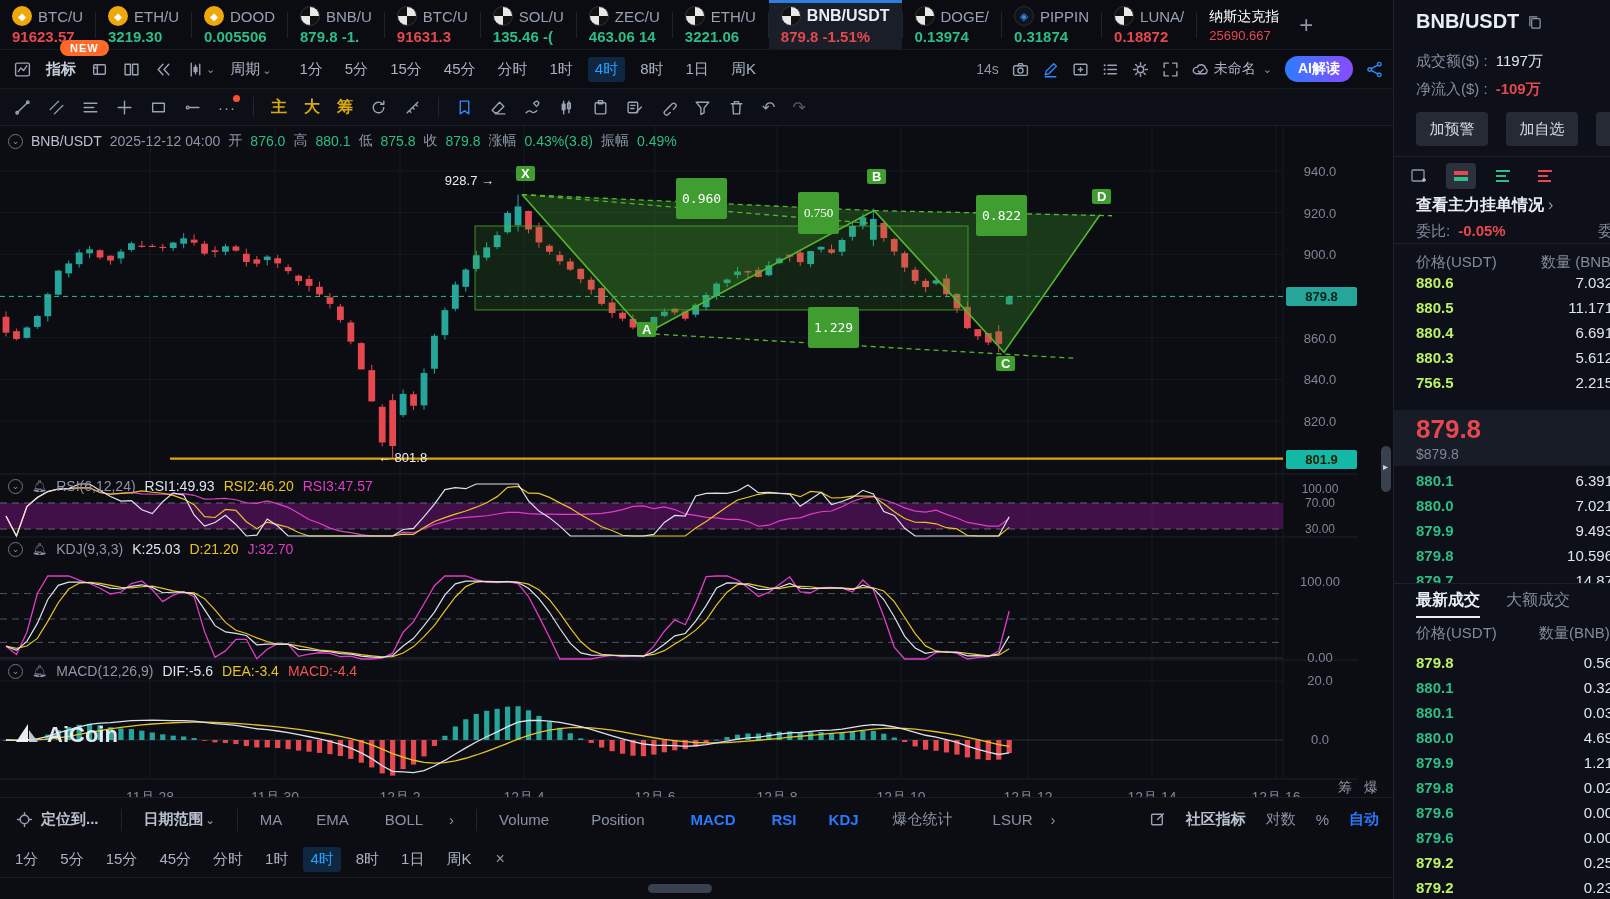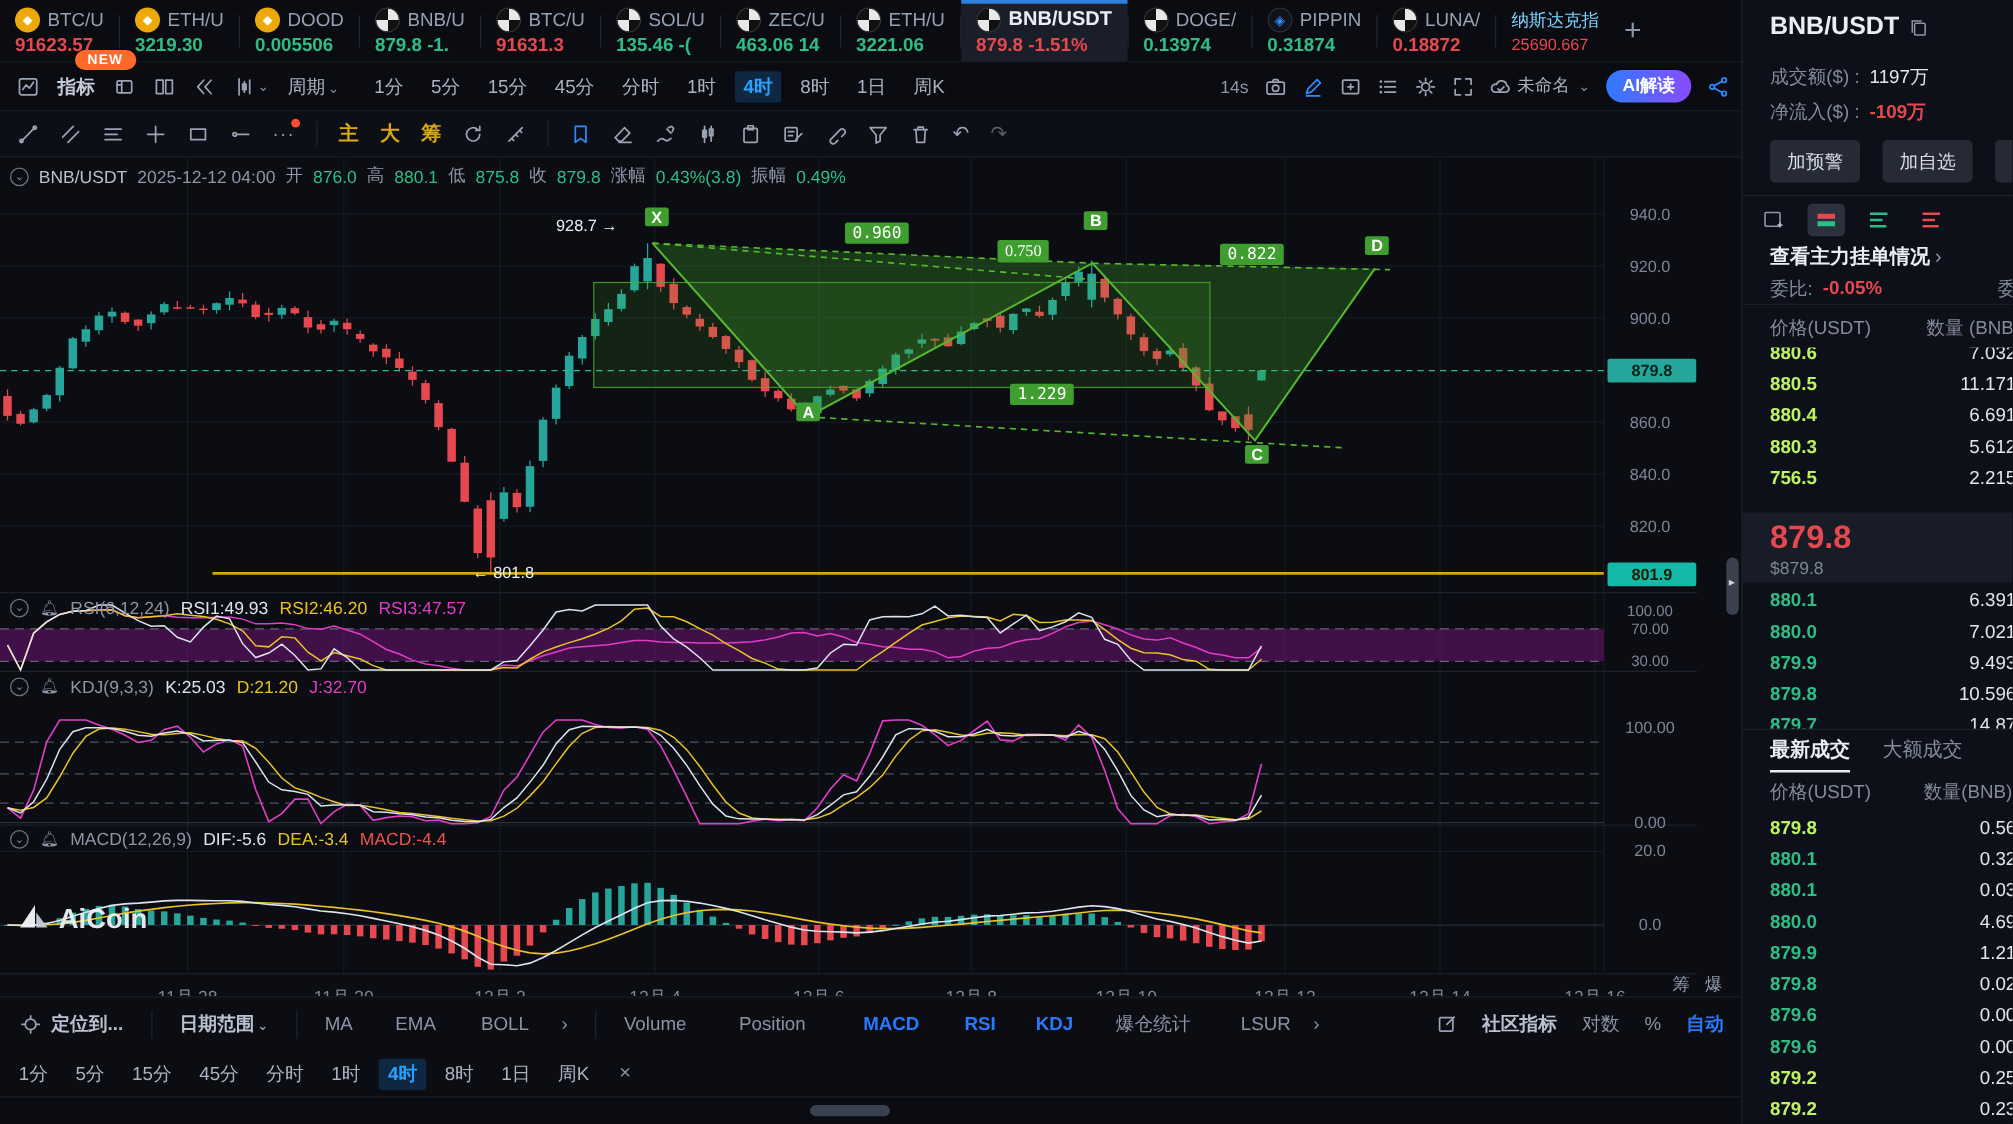--- a/index.html
+++ b/index.html
@@ -8,56 +8,56 @@
 #page{position:relative;width:1610px;height:899px}
 svg{display:block}
 
 #ticker{position:absolute;left:0;top:0;width:1393px;height:50px;background:#0a0c11;display:flex;align-items:stretch;border-bottom:1px solid #161a22}
 .titem{display:flex;flex-direction:column;justify-content:center;padding:4px 12px 2px;gap:2px;cursor:pointer;position:relative}
 .titem .l1{display:flex;align-items:center;gap:6px;font-size:15px;color:#97a1b4;white-space:nowrap}
 .titem .l2{font-size:15px;font-weight:700;white-space:nowrap}
 .titem.up .l2{color:#2ebd85}.titem.down .l2{color:#e5484f}
 .titem.active{background:#191e28;border-top:3px solid #2f7fe0;padding-top:1px}
 .titem.active .l1{color:#e8edf6;font-weight:700;font-size:16px}
-.titem.small .l1{font-size:14px;color:#7dd3fc}.titem.small .l2{font-size:13px;font-weight:400}
+.titem.small .l1{font-size:14px;color:#ffffff}.titem.small .l2{font-size:13px;font-weight:400}
 .tsep{width:1px;height:26px;background:#1f2430;align-self:center;flex:none}
 .ticon{width:20px;height:20px;border-radius:50%;flex:none}
 .ticon.gold{background:#eda90b;display:flex;align-items:center;justify-content:center;color:#fff;font-size:10px}
 .ticon.check{background:conic-gradient(#e8e8e8 0 90deg,#111 90deg 180deg,#e8e8e8 180deg 270deg,#111 270deg 360deg);border:1px solid #333}
 .ticon.drop{background:#10131a;border:1px solid #2a2f3a;display:flex;align-items:center;justify-content:center;color:#2e8bff;font-size:11px}
 #add-ticker{align-self:center;margin-left:8px;font-size:24px;color:#8d96a8;cursor:pointer}
 #newbadge{position:absolute;left:60px;top:40px;background:#ff6a2b;color:#fff;font-size:11px;font-weight:700;
  padding:2px 10px;border-radius:9px;letter-spacing:1px;z-index:30}
 
 #tbar{position:absolute;left:0;top:50px;width:1393px;height:38px;background:#0a0c11;display:flex;align-items:center;padding:0 10px 0 14px;gap:15px;color:#aab2c2}
 #tbar .lab{font-size:15px;color:#c6cdda;font-weight:600}
 .chev{font-size:11px;color:#8d96a8;margin-left:2px}
 .tficon{display:flex;align-items:center;cursor:pointer}
 .tfs{display:flex;align-items:center;gap:8px;margin-left:6px}
 .tf{font-size:15px;color:#aab2c2;padding:3px 7px;border-radius:3px;cursor:pointer;white-space:nowrap}
-.tf.active{color:#28a2ff;background:#0f2741;font-weight:700}
+.tf.active{color:#28a2ff;background:#0f2741;font-weight:400}
 #tbar-right{margin-left:auto;display:flex;align-items:center;gap:13px}
 #countdown{font-size:14px;color:#8d96a8}
 #ai-btn{background:linear-gradient(90deg,#2f7bff,#8a4bff);color:#fff;font-size:14px;font-weight:700;padding:4px 13px;border-radius:13px;cursor:pointer;white-space:nowrap}
 #dbar{position:absolute;left:0;top:88px;width:1393px;height:38px;background:#0c0f15;border-top:1px solid #151922;border-bottom:1px solid #1a1f28;
  display:flex;align-items:center;gap:17px;padding:0 14px}
 .dico{cursor:pointer;display:flex;align-items:center;position:relative}
 .ytxt{color:#d8a912;font-size:16px;font-weight:700;cursor:pointer}
 .dsep{width:1px;height:20px;background:#20252f}
 .reddot{position:absolute;right:-4px;top:-4px;width:7px;height:7px;border-radius:50%;background:#ff4d2e}
 
 #chart{position:absolute;left:0;top:126px;width:1358px;height:671px}
 #chart-svg{position:absolute;left:0;top:0}
 #overlay{position:absolute;left:0;top:0;width:1358px;height:671px;pointer-events:none}
 .info{position:absolute;left:8px;top:6px;display:flex;align-items:center;gap:8px;font-size:14px;color:#8d96a8;white-space:nowrap}
 .info .sym{color:#b9c1d0}.info .v{color:#2ebd85}
 .cc{width:15px;height:15px;border:1px solid #6b7485;border-radius:50%;display:inline-flex;align-items:center;justify-content:center;color:#8d96a8;font-size:9px;flex:none}
 .indlab{position:absolute;left:8px;display:flex;align-items:center;gap:9px;font-size:14px;white-space:nowrap;color:#8d96a8}
 .iv1{color:#dde3ee}.iv2{color:#e8c327}.iv3{color:#e23cc8}.iv4{color:#ef5350}
-.hlab{position:absolute;background:#3f9e2f;color:#fff;font-family:"DejaVu Sans Mono",monospace;font-size:13px;padding:1px 6px;border-radius:2px}
+.hlab{position:absolute;background:#3f9e2f;color:#fff;font-family:"DejaVu Sans Mono",monospace;font-size:13px;padding:13px 6px;border-radius:2px}
 .hpt{position:absolute;background:#3f9e2f;color:#fff;font-size:13px;font-weight:700;padding:0 5px;border-radius:2px}
 .ptag{position:absolute;left:1286px;width:71px;text-align:center;font-size:13px;font-weight:700;border-radius:2px;padding:2px 0}
 .ptag.green{background:#26a69a;color:#07231c}
 .ptag.yellow{background:#14b8a6;color:#241b02}
 .linelab{position:absolute;color:#e9edf5;font-size:13px;white-space:nowrap}
 #watermark{position:absolute;left:14px;top:596px;display:flex;align-items:center;gap:7px;opacity:.95}
 #watermark .wm-text{font-size:22px;font-weight:700;color:#eef1f6}
 #chips{position:absolute;left:1338px;top:779px;display:flex;gap:12px;font-size:14px;color:#8d96a8}
 
 #bottom1{position:absolute;left:0;top:797px;width:1393px;height:44px;background:#0b0d12;border-top:1px solid #191e27;display:flex;align-items:center;padding-left:16px;font-size:15px;color:#8a93a6}

